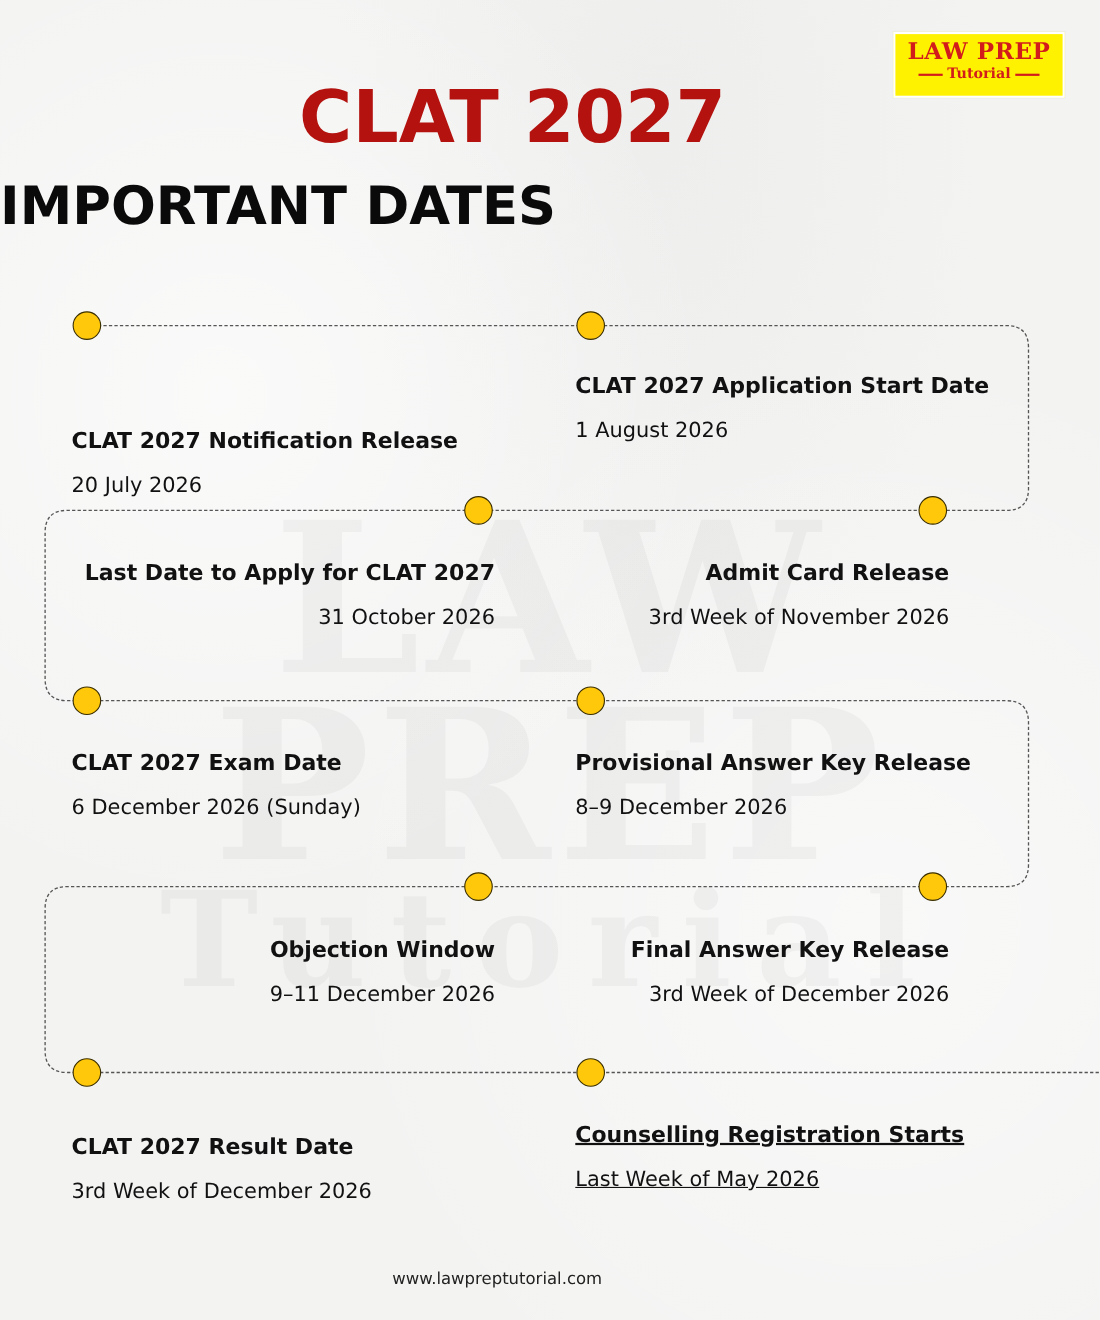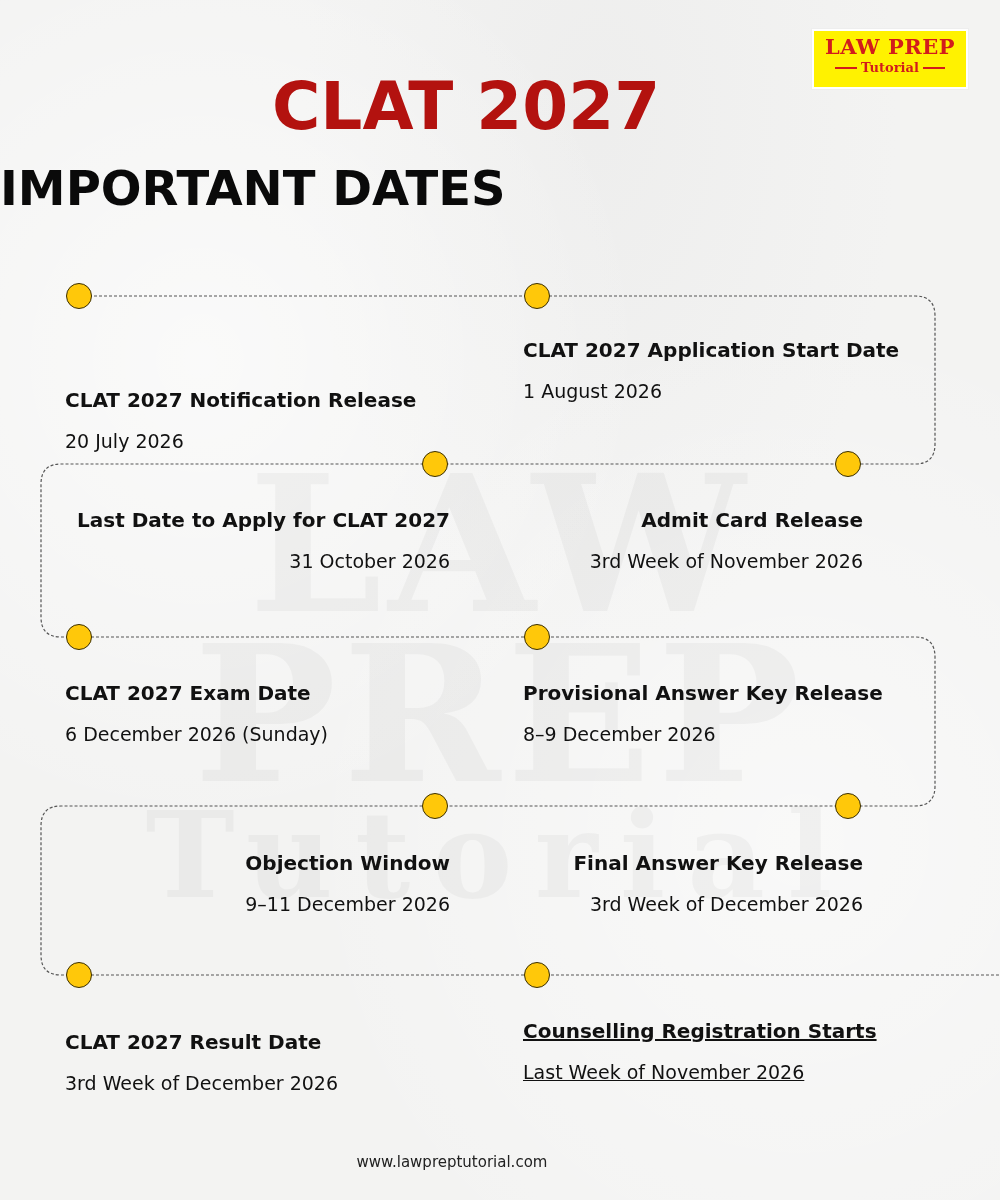--- a/index.html
+++ b/index.html
@@ -131,16 +131,16 @@
   <div class="label">Final Answer Key Release</div>
   <div class="date">3rd Week of December 2026</div>
 </div>
 
 <div class="item" style="left:65px; top:1018px;margin-top:11px;">
   <div class="label">CLAT 2027 Result Date</div>
   <div class="date">3rd Week of December 2026</div>
 </div>
 <div class="item" style="left:523px; top:1018px;text-decoration:underline;">
   <div class="label">Counselling Registration Starts</div>
-  <div class="date">Last Week of November 2026</div>
+  <div class="date">Last Week of May 2026</div>
 </div>
 
 <div class="footer">www.lawpreptutorial.com</div>
 
 </body></html>

